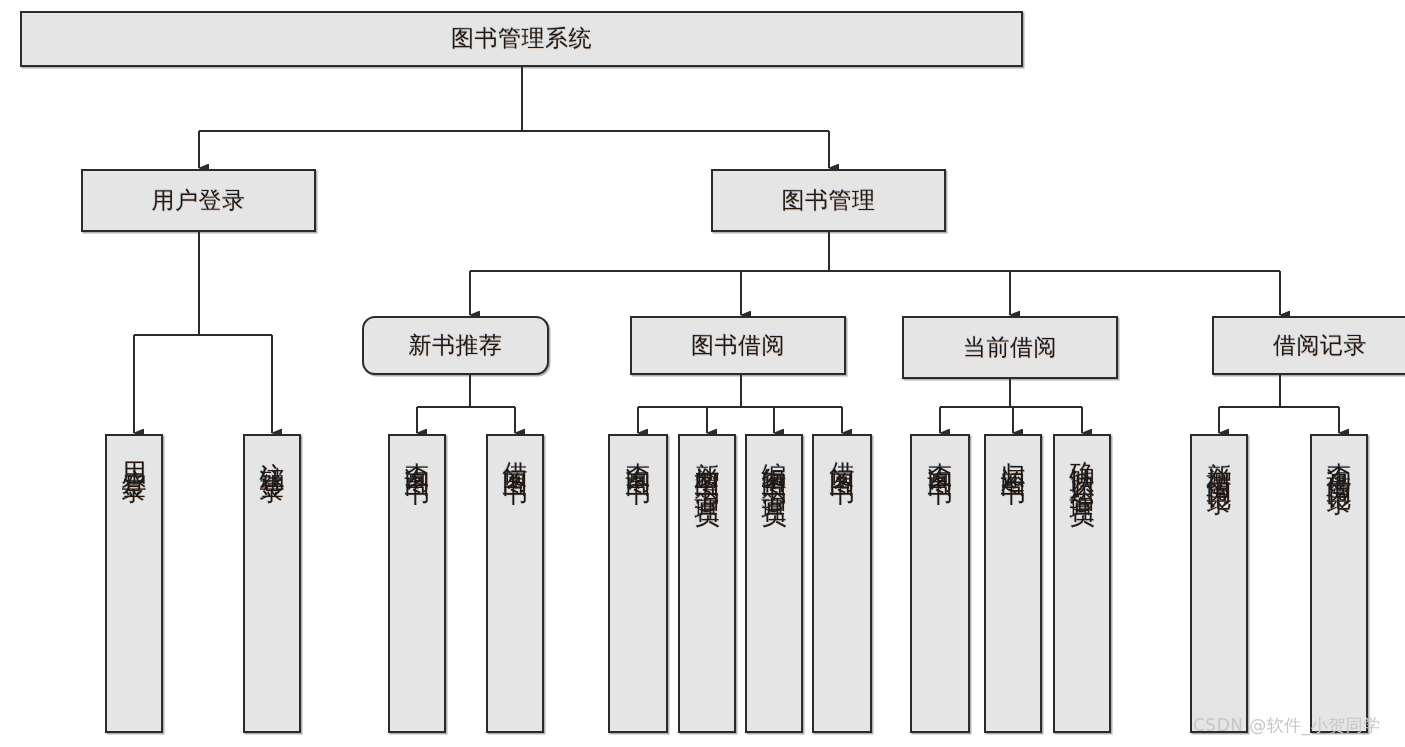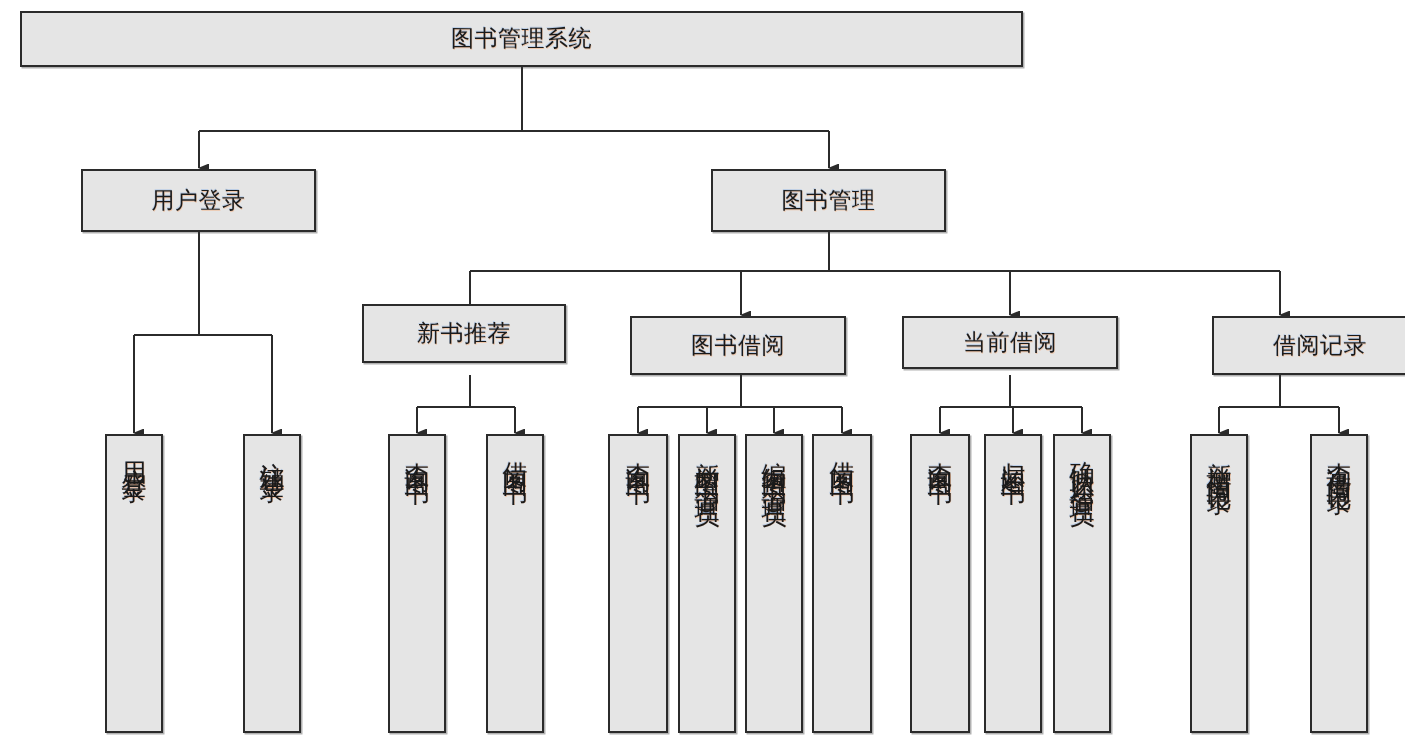--- a/index.html
+++ b/index.html
@@ -128,27 +128,27 @@
   <div id="node-layer">
       <div class="node-box horiz root" style="left: 20px; top: 11px; width: 1003px; height: 56px;">
         <span class="node-label">图书管理系统</span>
       </div>
       <div class="node-box horiz" style="left: 81px; top: 169px; width: 235px; height: 63px;">
         <span class="node-label">用户登录</span>
       </div>
       <div class="node-box horiz" style="left: 711px; top: 169px; width: 235px; height: 63px;">
         <span class="node-label">图书管理</span>
       </div>
-      <div class="node-box horiz" style="left: 362px; top: 304px; width: 204px; height: 59px;">
+      <div class="node-box horiz" style="left: 362px; top: 316px; width: 187px; height: 59px; border-radius: 13px;">
         <span class="node-label">新书推荐</span>
       </div>
       <div class="node-box horiz" style="left: 630px; top: 316px; width: 216px; height: 59px;">
         <span class="node-label">图书借阅</span>
       </div>
-      <div class="node-box horiz" style="left: 902px; top: 316px; width: 216px; height: 53px;">
+      <div class="node-box horiz" style="left: 902px; top: 316px; width: 216px; height: 63px;">
         <span class="node-label">当前借阅</span>
       </div>
       <div class="node-box horiz" style="left: 1172px; top: 316px; width: 216px; height: 59px; margin-left: 40px;">
         <span class="node-label">借阅记录</span>
       </div>
       <div class="node-box vert" style="left: 105px; top: 434px; width: 58px; height: 299px;">
         <span class="node-label">用户登录</span>
       </div>
       <div class="node-box vert" style="left: 243px; top: 434px; width: 58px; height: 299px;">
         <span class="node-label">注销登录</span>
@@ -181,13 +181,14 @@
         <span class="node-label">确认归还（管理员）</span>
       </div>
       <div class="node-box vert" style="left: 1190px; top: 434px; width: 58px; height: 299px;">
         <span class="node-label">新增借阅记录</span>
       </div>
       <div class="node-box vert" style="left: 1310px; top: 434px; width: 58px; height: 299px;">
         <span class="node-label">查询借阅记录</span>
       </div>
     </div>
 
+  <div class="watermark" style="left: 1193px; top: 714px;">CSDN @软件_小贺同学</div>
 </div>
 
 </body></html>

